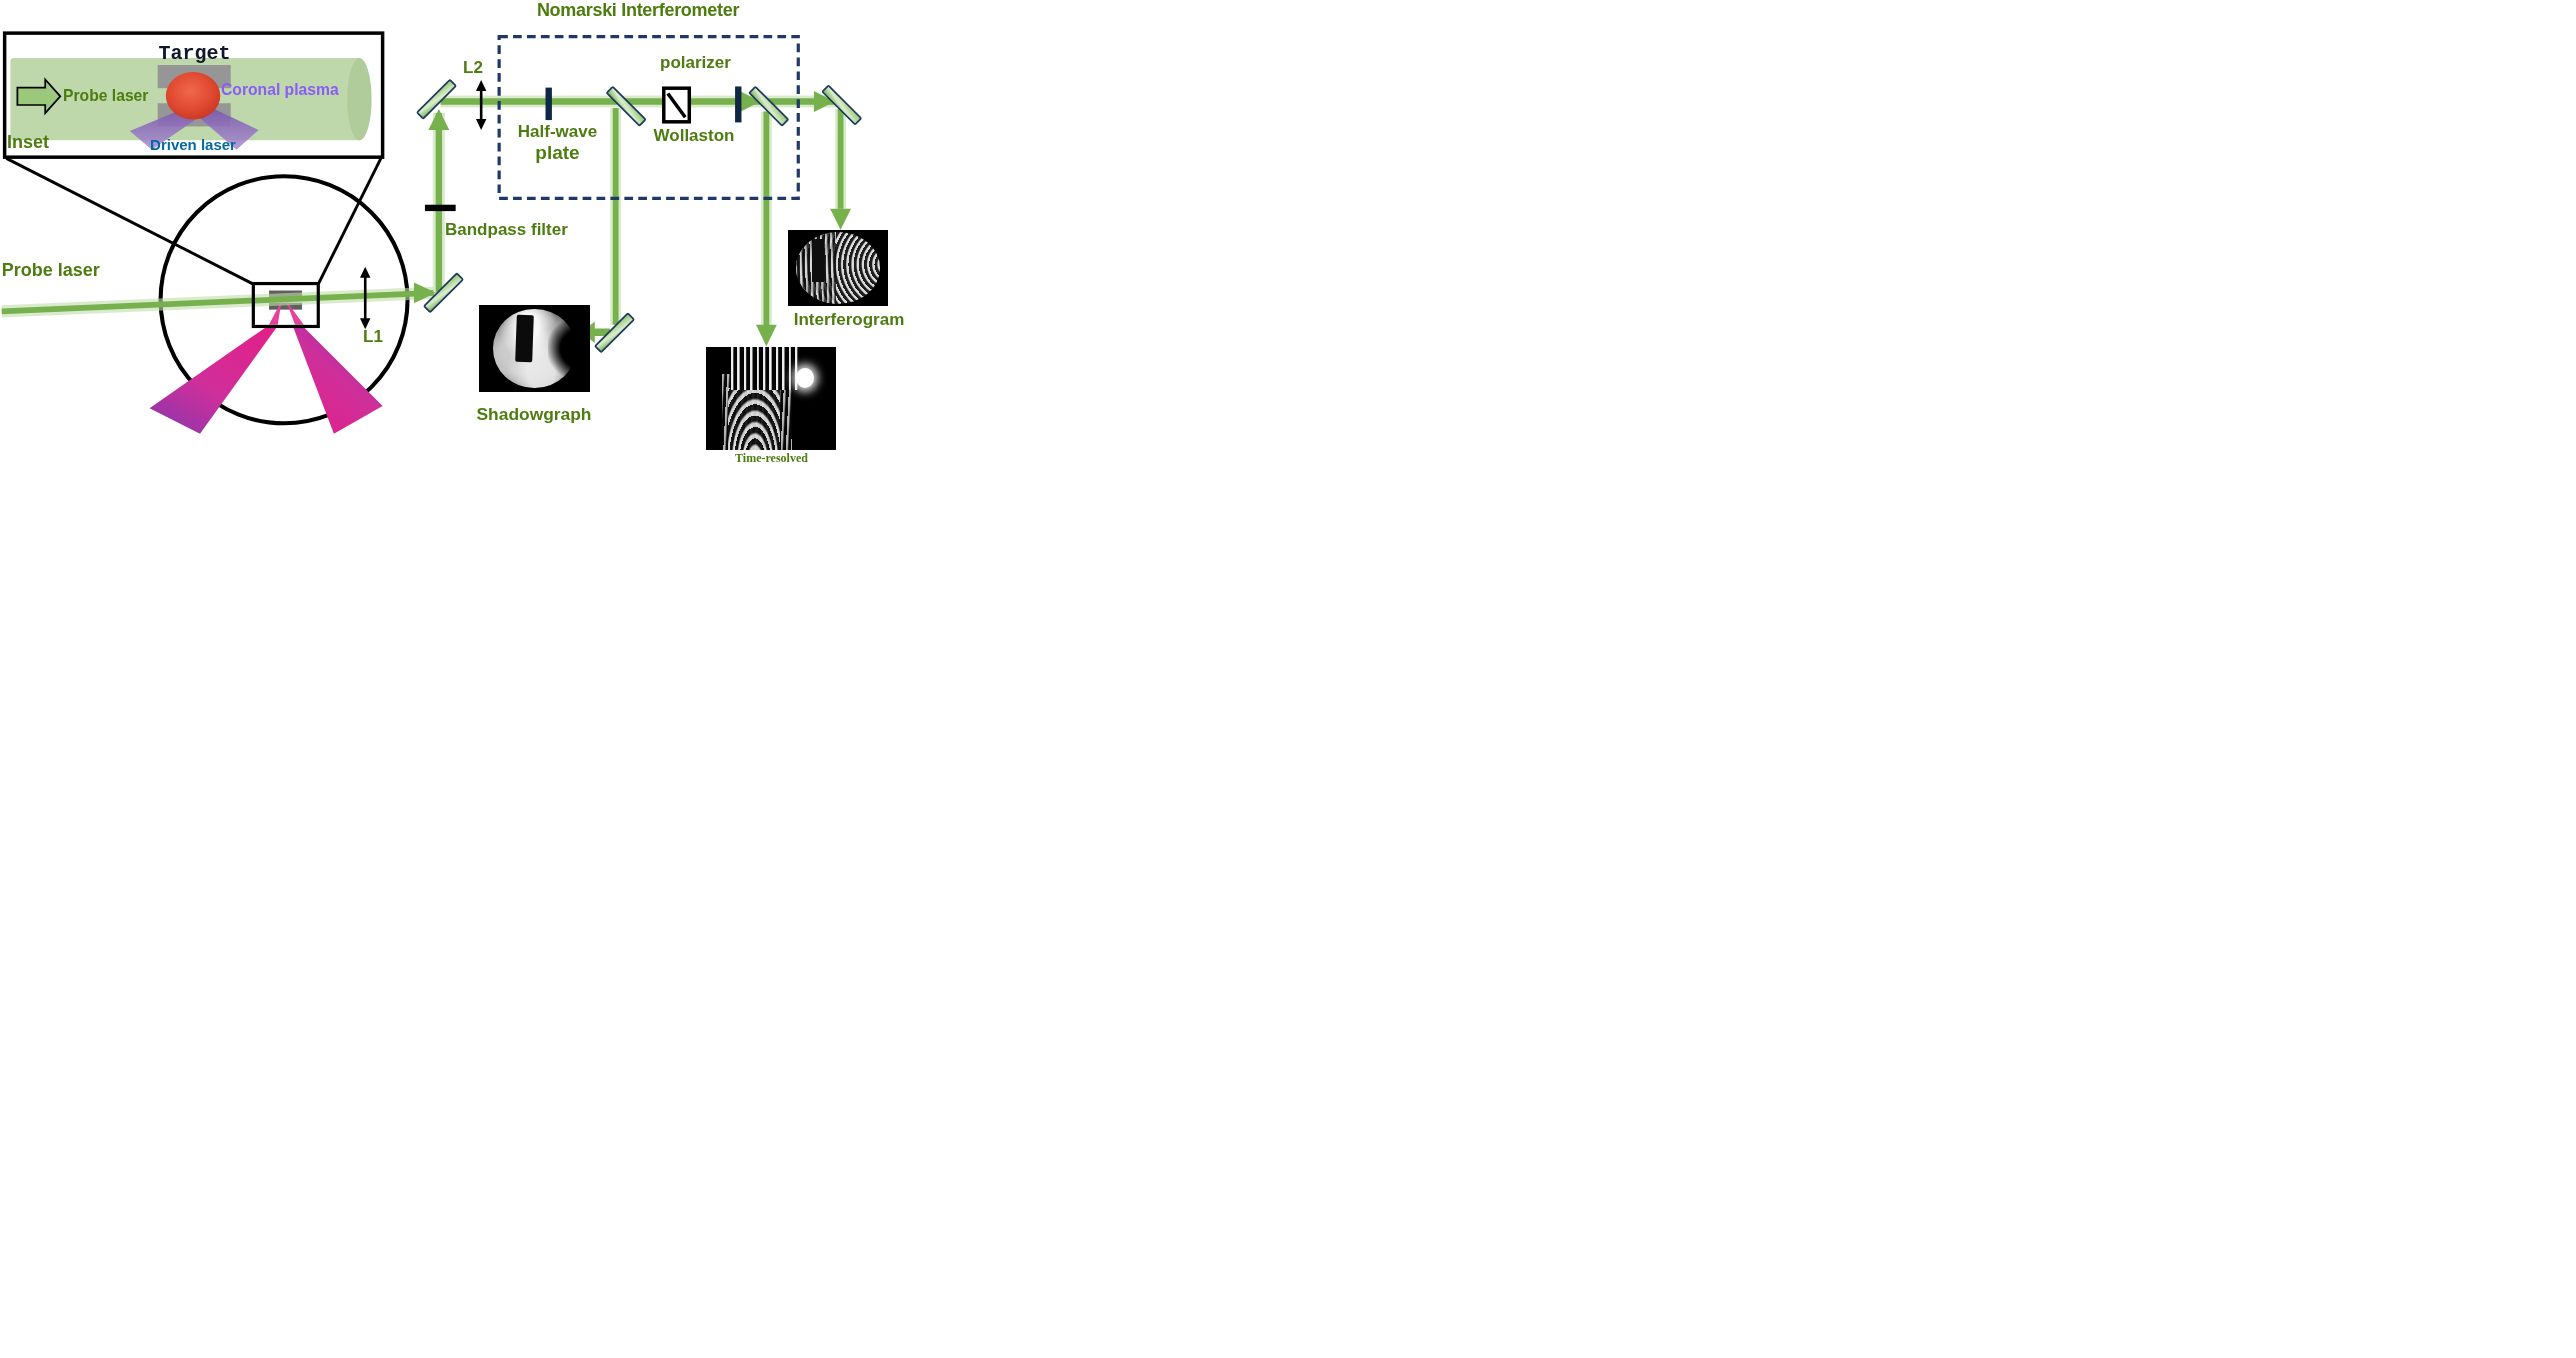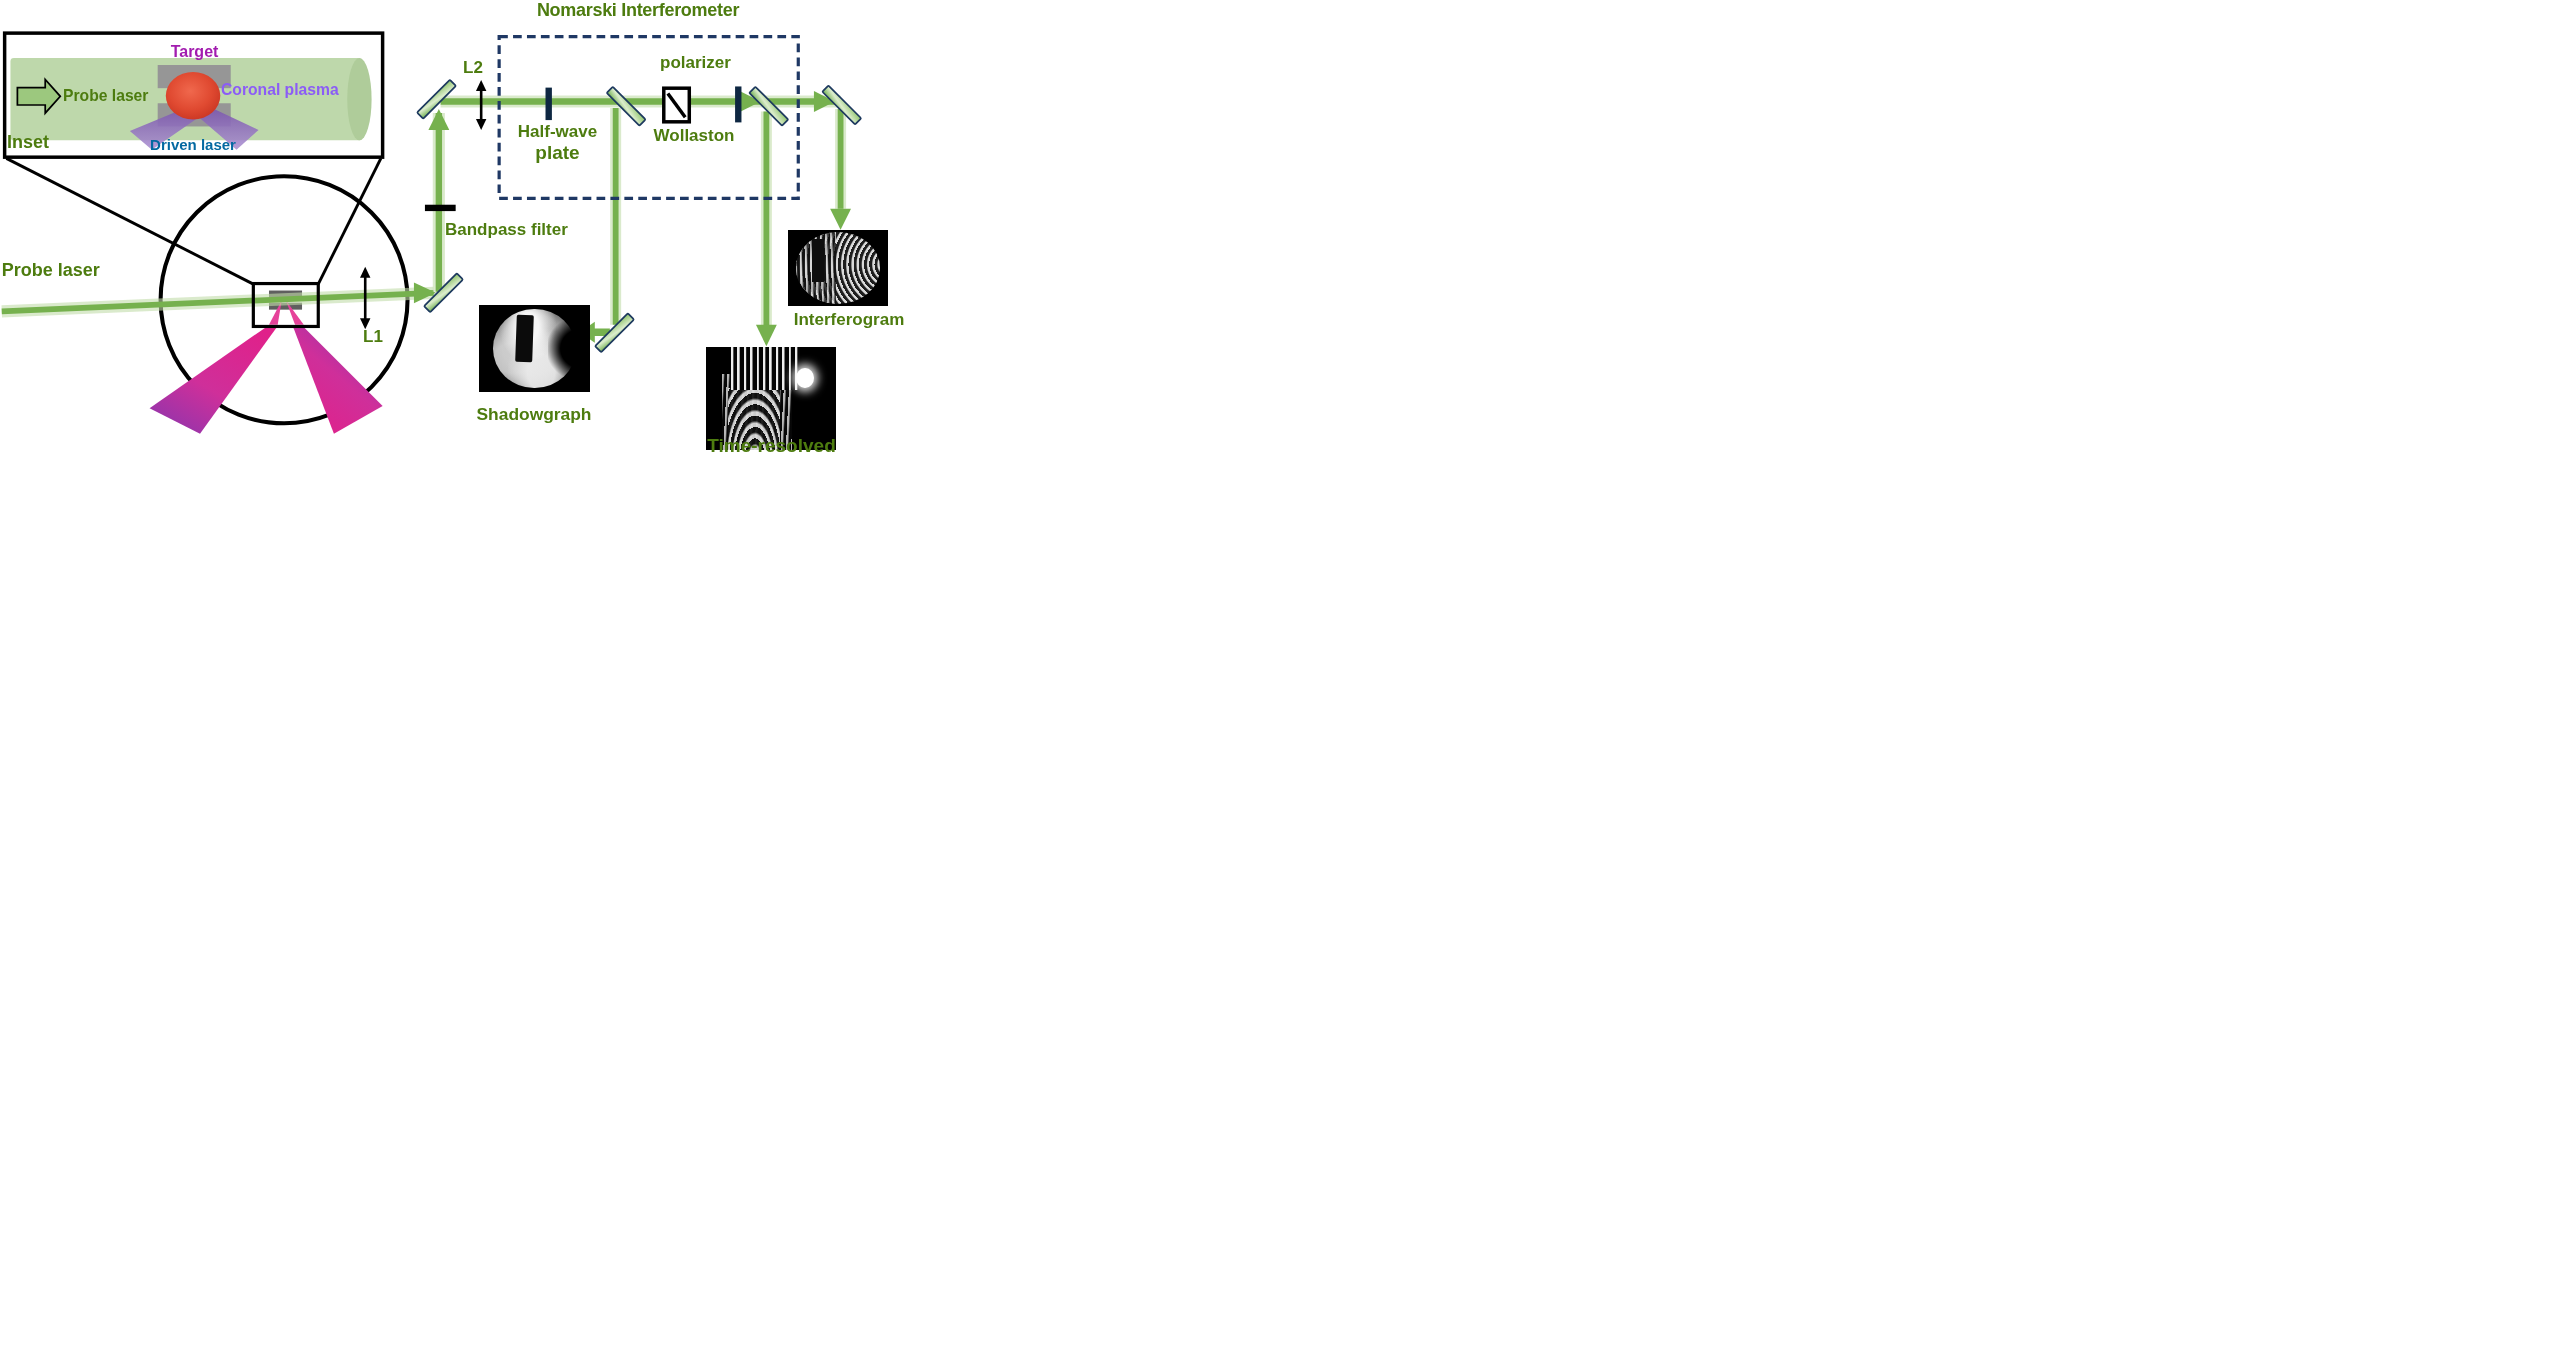--- a/index.html
+++ b/index.html
@@ -158,21 +158,21 @@
     <polygon points="325,184 343,202 262,258 224,226" fill="url(#insetConeGrad)"></polygon>
     <polygon points="343,202 361,184 446,224 408,258" fill="url(#insetConeGrad)"></polygon>
     <ellipse cx="333" cy="165" rx="47" ry="41" fill="url(#plasmaGrad)"></ellipse>
     <polygon points="30,151 78,151 78,137 104,166 78,195 78,181 30,181" fill="#9cc87e" stroke="#000" stroke-width="3"></polygon>
     <rect x="8" y="57" width="652" height="214" fill="none" stroke="#000" stroke-width="6"></rect>
   </g>
 </svg>
 
 <div class="lbl ctr" style="left:493px;top:1.2px;width:290px;font-size:18px;letter-spacing:-0.3px;">Nomarski Interferometer</div>
 
-<div class="lbl ctr" style="left:152px;top:43px;width:85px;font-size:16px;color:#a21caf;">Target</div>
+<div class="lbl ctr" style="left:152px;top:43px;width:85px;font-size:20px;color:#0f172a;font-family:Liberation Mono, monospace;">Target</div>
 <div class="lbl" style="left:221px;top:81px;font-size:15.7px;color:#8b5cf6;">Coronal plasma</div>
 <div class="lbl" style="left:63px;top:87px;font-size:15.7px;">Probe laser</div>
 <div class="lbl ctr" style="left:135px;top:137px;width:116px;font-size:15px;color:#0369a1;">Driven laser</div>
 <div class="lbl" style="left:7px;top:133px;font-size:18px;">Inset</div>
 
 <div class="lbl" style="left:1.7px;top:261px;font-size:18px;">Probe laser</div>
 <div class="lbl" style="left:363px;top:328px;font-size:17px;">L1</div>
 <div class="lbl" style="left:463px;top:59px;font-size:17px;">L2</div>
 <div class="lbl" style="left:445px;top:221px;font-size:17px;">Bandpass filter</div>
 
@@ -194,16 +194,16 @@
 </div>
 <div class="img" id="time-resolved-image">
   <div class="tr-body"></div>
   <div class="tr-chev"></div>
   <div class="tr-comb"></div>
   <div class="tr-blob"></div>
 </div>
 
 <div class="lbl ctr" style="left:476px;top:405px;width:116px;font-size:17.4px;">Shadowgraph</div>
 <div class="lbl ctr" style="left:773px;top:311px;width:136px;font-size:17px;padding-left:8px;">Interferogram</div>
-<div class="lbl ctr" style="left:705px;top:436px;width:133px;font-size:19px;">Time-resolved</div>
+<div class="lbl ctr" style="left:705px;top:452px;width:133px;font-size:12px;font-family:Liberation Serif, serif;">Time-resolved</div>
 
 </div>
 
 
 </body></html>

